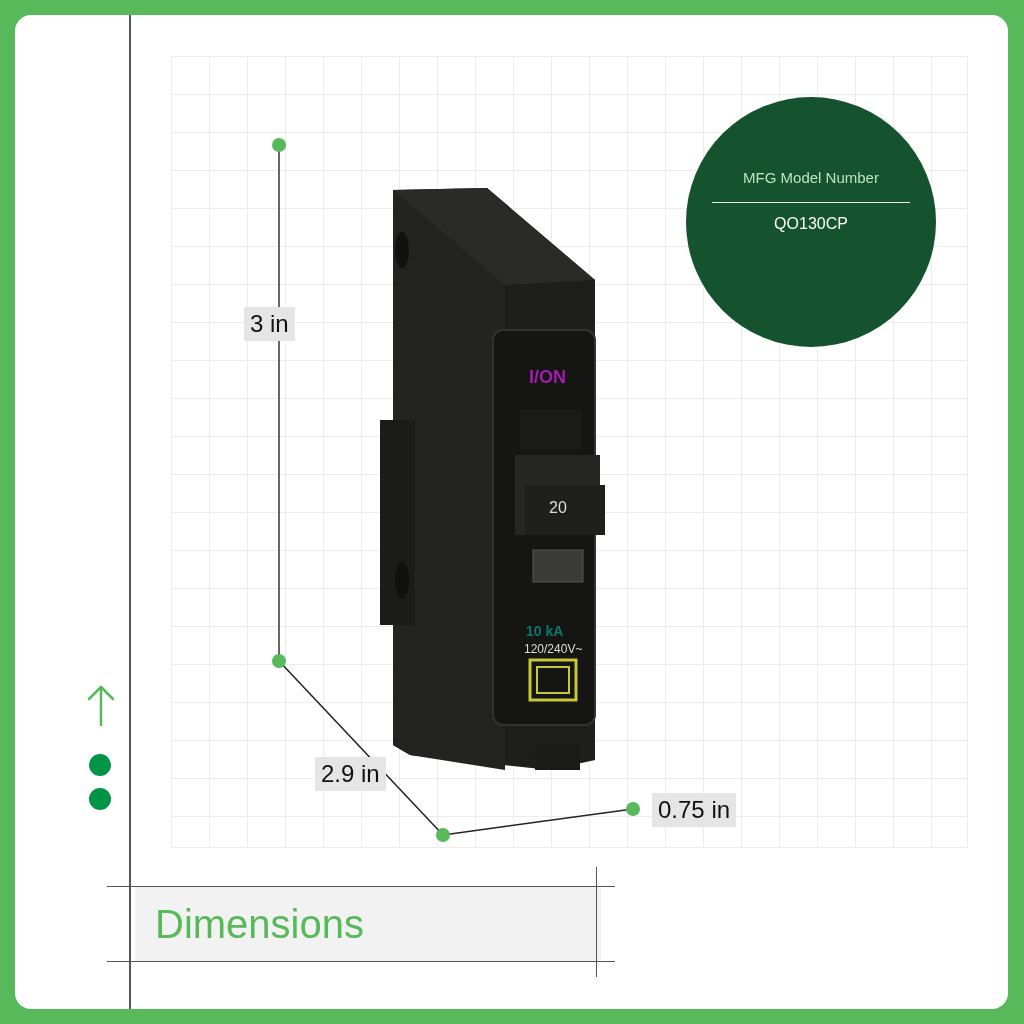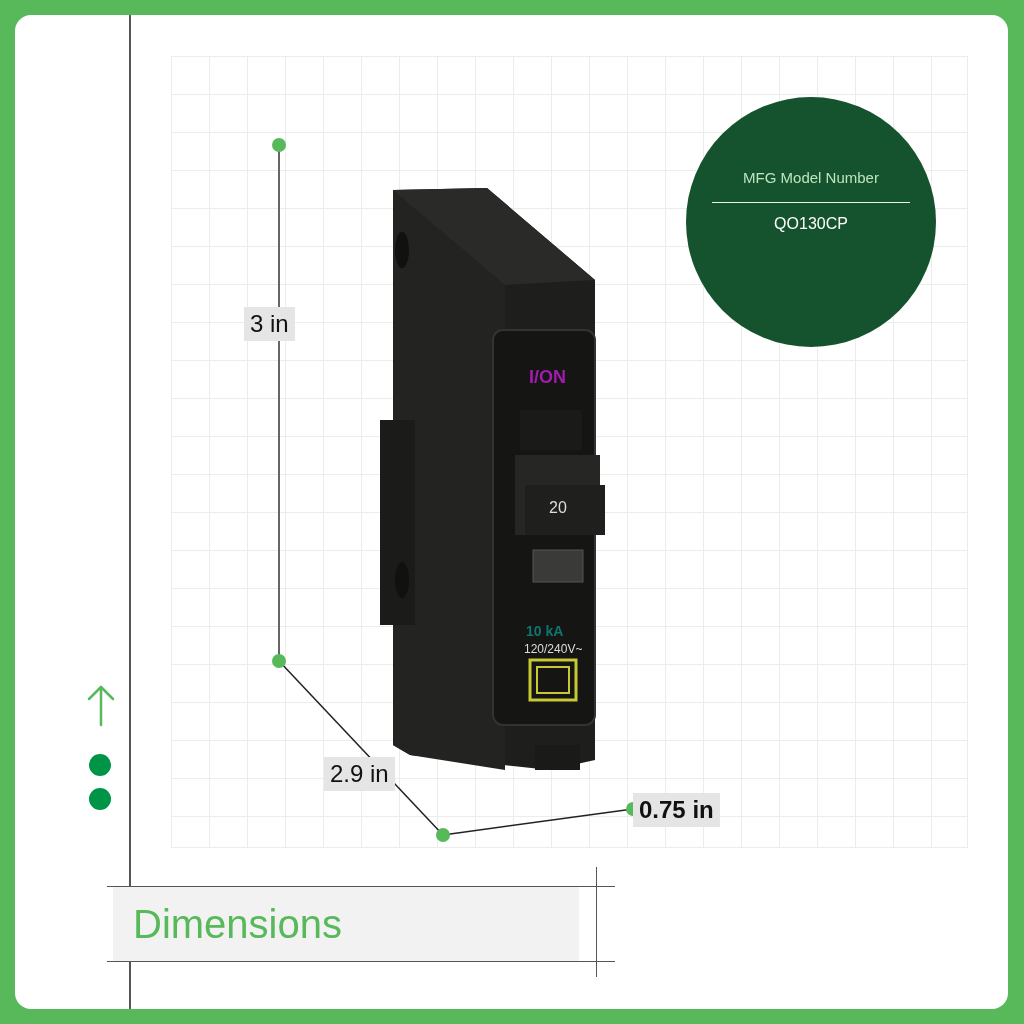--- a/index.html
+++ b/index.html
@@ -12,21 +12,21 @@
       linear-gradient(to bottom, #ececec 1px, transparent 1px);
     background-size:38px 38px; border-right:1px solid #ececec; border-bottom:1px solid #ececec; }
   .dimsvg { position:absolute; left:0; top:0; }
   .dim-label { position:absolute; font-size:24px; color:#111; background:#e5e5e5; padding:0 6px; line-height:34px; }
   .badge { position:absolute; left:671px; top:82px; width:250px; height:250px; border-radius:50%; background:#14532d; }
   .badge-label { position:absolute; left:0; width:100%; top:72px; text-align:center; color:#bfe3bf; font-size:15px; }
   .badge-rule { position:absolute; left:26px; width:198px; top:105px; height:1px; background:#e8f5e8; }
   .badge-value { position:absolute; left:0; width:100%; top:118px; text-align:center; color:#fff; font-size:16px; }
   .arrow { position:absolute; left:72px; top:668px; }
   .dot { position:absolute; left:74px; width:22px; height:22px; border-radius:50%; background:#009447; }
-  .title-box { position:absolute; left:98px; top:872px; width:466px; height:74px; background:#f2f2f2; }
+  .title-box { position:absolute; left:120px; top:872px; width:466px; height:74px; background:#f2f2f2; }
   .title-text { position:absolute; left:20px; top:15px; font-size:40px; color:#58b95b; }
   .hl { position:absolute; height:1px; background:#555; }
   .vl { position:absolute; width:1px; background:#555; }
   .breaker { position:absolute; left:360px; top:170px; }
 </style>
 </head>
 <body>
 
 <div class="card">
   <div class="grid"></div>
@@ -56,22 +56,22 @@
   <svg class="dimsvg" width="993" height="994">
     <line x1="264" y1="130" x2="264" y2="646" stroke="#666" stroke-width="2"></line>
     <line x1="264" y1="646" x2="428" y2="820" stroke="#222" stroke-width="1.5"></line>
     <line x1="428" y1="820" x2="618" y2="794" stroke="#222" stroke-width="1.5"></line>
     <circle cx="264" cy="130" r="7" fill="#58b95b"></circle>
     <circle cx="264" cy="646" r="7" fill="#58b95b"></circle>
     <circle cx="428" cy="820" r="7" fill="#58b95b"></circle>
     <circle cx="618" cy="794" r="7" fill="#58b95b"></circle>
   </svg>
   <div class="dim-label" style="left:229px;top:292px;">3 in</div>
-  <div class="dim-label" style="left:309px;top:742px;">2.9 in</div>
-  <div class="dim-label" style="left:618px;top:778px;font-weight:bold;">0.75 in</div>
+  <div class="dim-label" style="left:300px;top:742px;">2.9 in</div>
+  <div class="dim-label" style="left:637px;top:778px;">0.75 in</div>
 
   <div class="badge">
     <div class="badge-label">MFG Model Number</div>
     <div class="badge-rule"></div>
     <div class="badge-value">QO130CP</div>
   </div>
 
   <svg class="arrow" width="28" height="46" viewBox="0 0 28 46">
     <line x1="14" y1="4" x2="14" y2="42" stroke="#58b95b" stroke-width="2.5" stroke-linecap="round"></line>
     <polyline points="2,16 14,4 26,16" fill="none" stroke="#58b95b" stroke-width="2.5" stroke-linecap="round" stroke-linejoin="round"></polyline>

